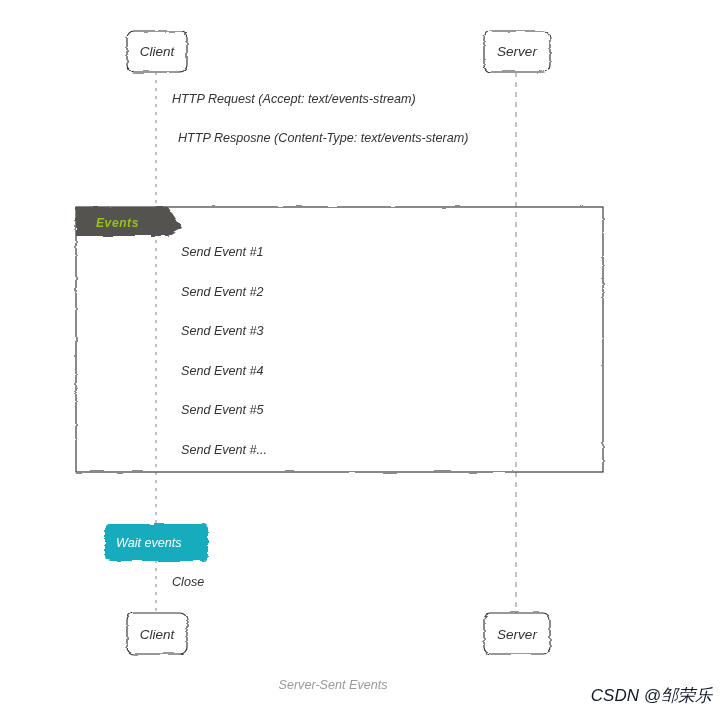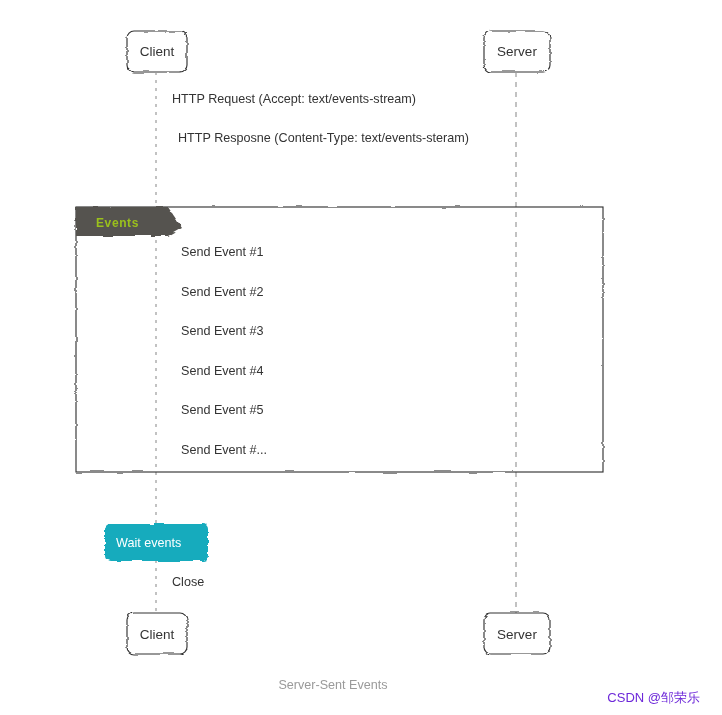--- a/index.html
+++ b/index.html
@@ -15,20 +15,21 @@
     position: relative;
     overflow: hidden;
     color: #3c3c3c;
   }
   #diagram-root {
     position: absolute;
     left: 0;
     top: 0;
     width: 722px;
     height: 715px;
+    font-style: italic;
   }
   svg#sequence-svg {
     position: absolute;
     left: 0;
     top: 0;
     width: 722px;
     height: 715px;
     display: block;
   }
   .participant-label {
@@ -52,25 +53,25 @@
     font-size: 12.6px;
     fill: #ffffff;
   }
   .caption-label {
     font-family: "Liberation Sans", sans-serif;
     font-size: 12.6px;
     fill: #9a9a9a;
   }
   .watermark-label {
     position: absolute;
-    right: 22px;
+    right: 10px;
     bottom: 8px;
     font-family: "Liberation Sans", sans-serif;
-    font-size: 13px;
-    color: #6d28d9;
+    font-size: 17px;
+    color: #0f172a;
     white-space: nowrap;
     user-select: none;
   }
 </style>
 </head>
 <body>
 
 <div id="diagram-root">
 
   <svg id="sequence-svg" viewBox="0 0 722 715" xmlns="http://www.w3.org/2000/svg">

